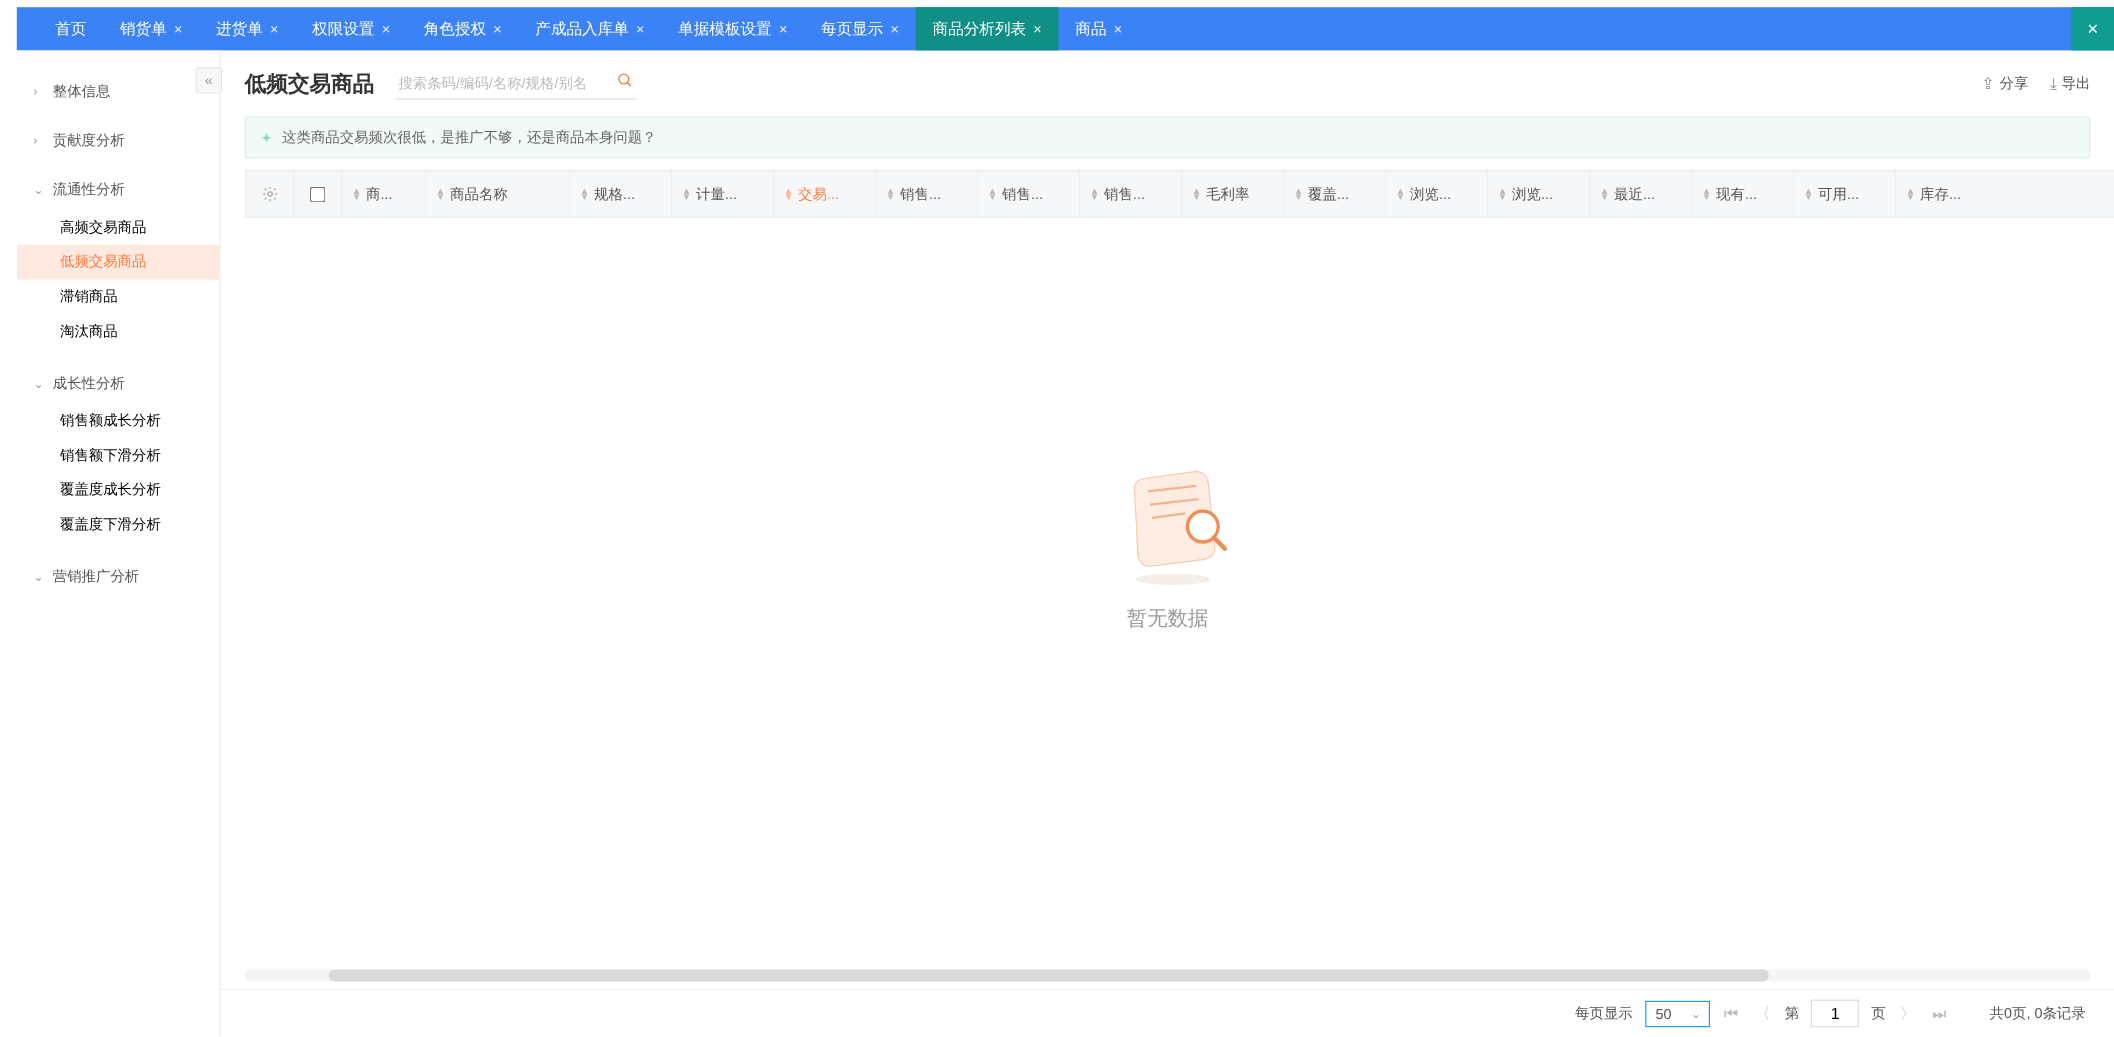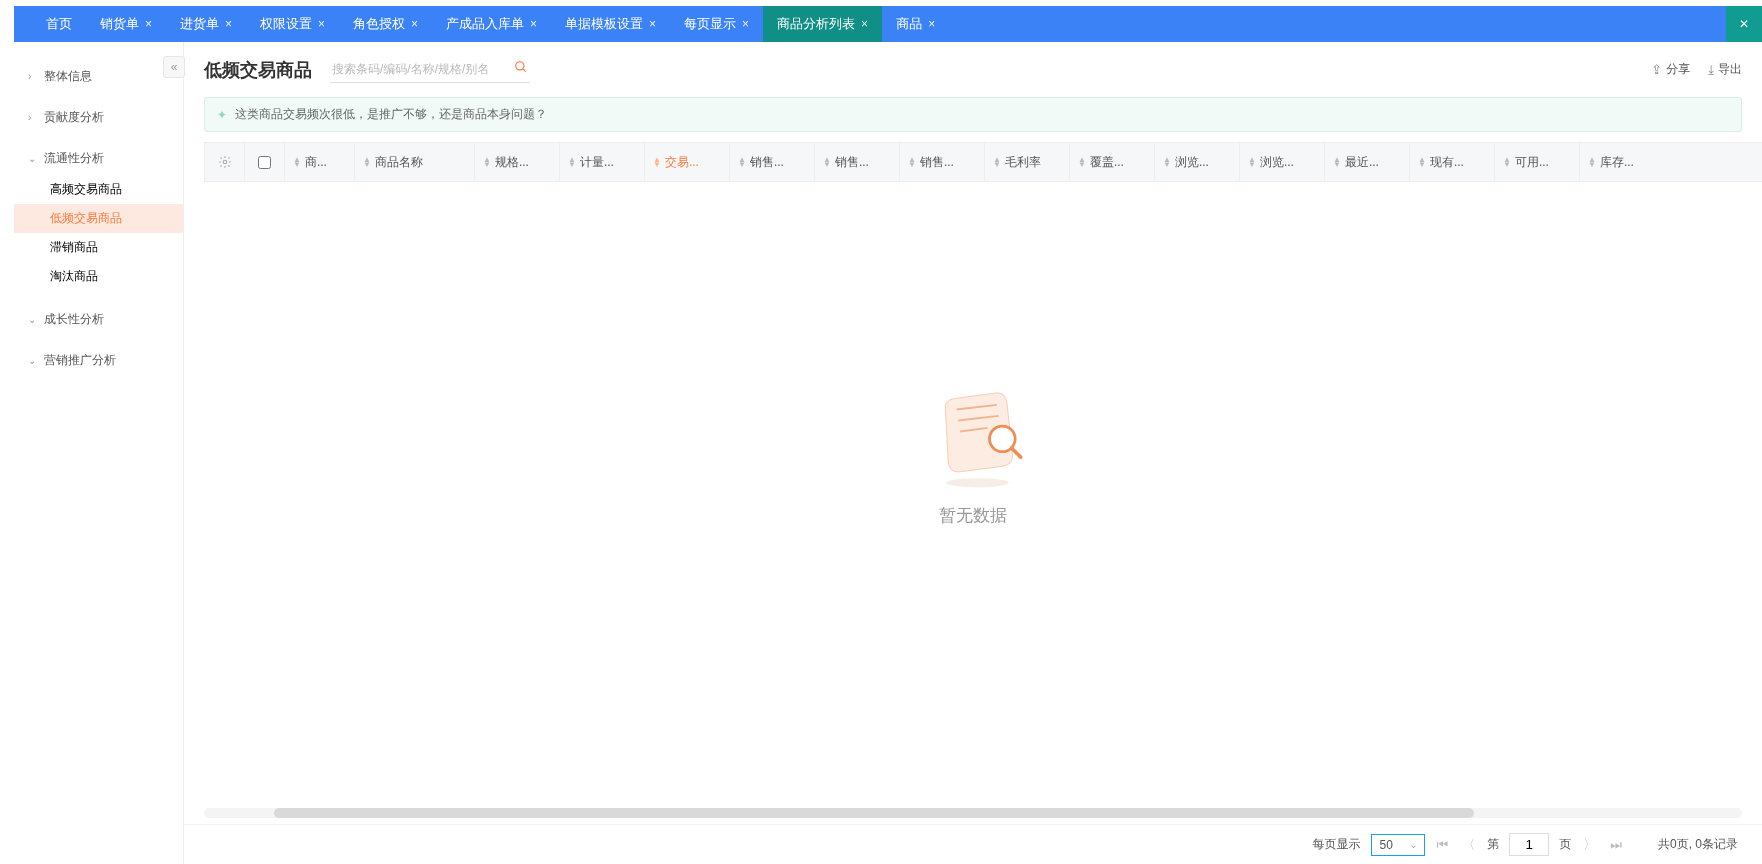--- a/index.html
+++ b/index.html
@@ -131,20 +131,26 @@
               <li class="selected">低频交易商品</li>
               <li>滞销商品</li>
               <li>淘汰商品</li>
             </ul>
           </div>
           <div class="group">
             <div class="group-title">
               <span class="chev">⌄</span>
               <span>成长性分析</span>
             </div>
+            <ul>
+              <li>销售额成长分析</li>
+              <li>销售额下滑分析</li>
+              <li>覆盖度成长分析</li>
+              <li>覆盖度下滑分析</li>
+            </ul>
           </div>
           <div class="group">
             <div class="group-title">
               <span class="chev">⌄</span>
               <span>营销推广分析</span>
             </div>
           </div>
         </div>
     </div>
     <div class="main">

